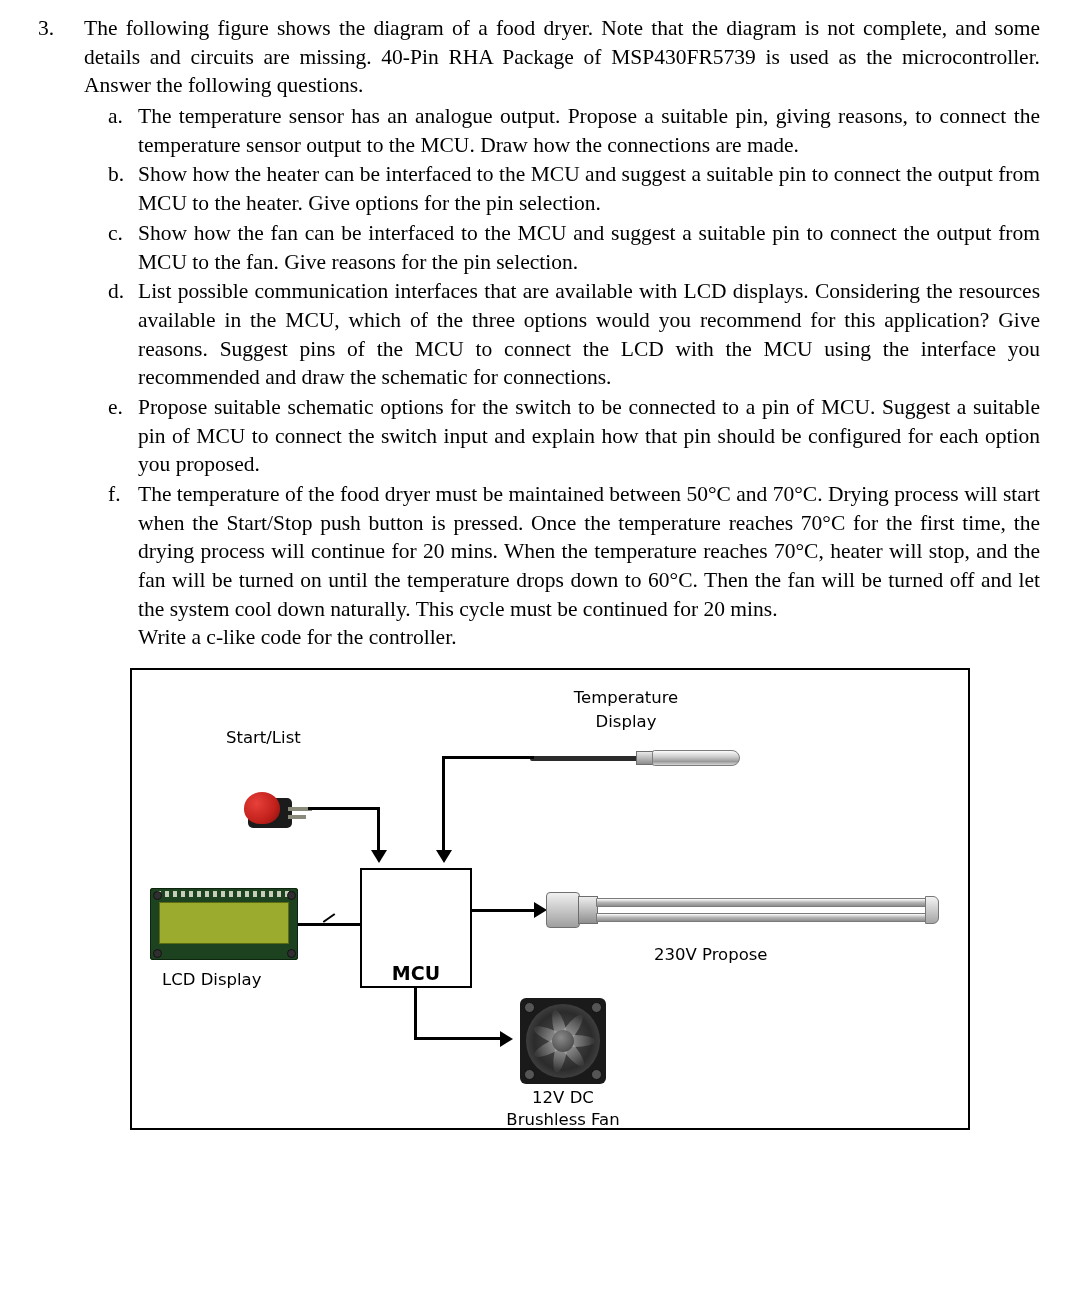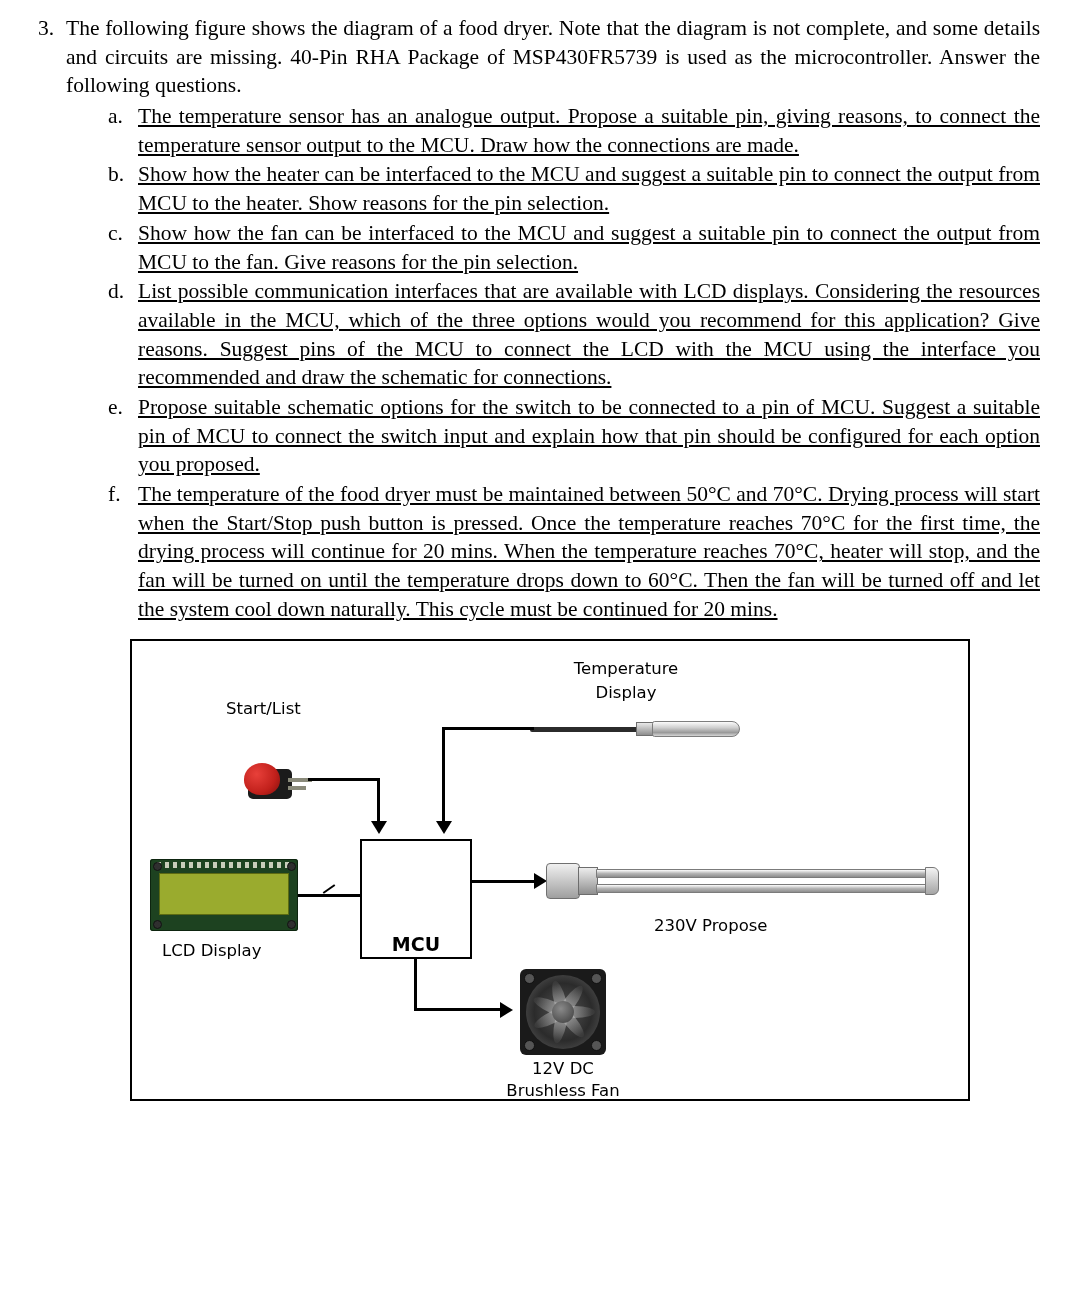--- a/index.html
+++ b/index.html
@@ -34,20 +34,21 @@
     width: 36px;
     flex: 0 0 36px;
     text-align: right;
     padding-right: 12px;
     box-sizing: border-box;
   }
   .q-text {
     flex: 1;
     text-align: justify;
     text-justify: inter-word;
+    margin-left: 18px;
   }
   .sub-list {
     margin-top: 2px;
     padding-left: 74px;
   }
   .sub-item {
     display: flex;
     align-items: flex-start;
     font-size: 21.5px;
     line-height: 1.335;
@@ -57,21 +58,20 @@
     width: 34px;
     flex: 0 0 34px;
     text-align: left;
     padding-left: 4px;
     box-sizing: border-box;
   }
   .sub-text {
     flex: 1;
     text-align: justify;
     text-justify: inter-word;
-    text-decoration: underline;
   }
   .sub-text .lastline {
     text-align: left;
     display: block;
   }
 
   
   .figure-wrap {
     margin-top: 16px;
     padding-left: 100px;
@@ -355,21 +355,21 @@
 
   <div class="sub-list">
 
     <div class="sub-item">
       <div class="sub-label">a.</div>
       <div class="sub-text">The temperature sensor has an analogue output. Propose a suitable pin, giving reasons, to connect the temperature sensor output to the MCU. Draw how the connections are made.</div>
     </div>
 
     <div class="sub-item">
       <div class="sub-label">b.</div>
-      <div class="sub-text">Show how the heater can be interfaced to the MCU and suggest a suitable pin to connect the output from MCU to the heater. Show reasons for the pin selection.</div>
+      <div class="sub-text">Show how the heater can be interfaced to the MCU and suggest a suitable pin to connect the output from MCU to the heater. Give options for the pin selection.</div>
     </div>
 
     <div class="sub-item">
       <div class="sub-label">c.</div>
       <div class="sub-text">Show how the fan can be interfaced to the MCU and suggest a suitable pin to connect the output from MCU to the fan. Give reasons for the pin selection.</div>
     </div>
 
     <div class="sub-item">
       <div class="sub-label">d.</div>
       <div class="sub-text">List possible communication interfaces that are available with LCD displays. Considering the resources available in the MCU, which of the three options would you recommend for this application? Give reasons. Suggest pins of the MCU to connect the LCD with the MCU using the interface you recommended and draw the schematic for connections.</div>
@@ -377,20 +377,21 @@
 
     <div class="sub-item">
       <div class="sub-label">e.</div>
       <div class="sub-text">Propose suitable schematic options for the switch to be connected to a pin of MCU. Suggest a suitable pin of MCU to connect the switch input and explain how that pin should be configured for each option you proposed.</div>
     </div>
 
     <div class="sub-item">
       <div class="sub-label">f.</div>
       <div class="sub-text">
         <span>The temperature of the food dryer must be maintained between 50°C and 70°C. Drying process will start when the Start/Stop push button is pressed. Once the temperature reaches 70°C for the first time, the drying process will continue for 20 mins. When the temperature reaches 70°C, heater will stop, and the fan will be turned on until the temperature drops down to 60°C. Then the fan will be turned off and let the system cool down naturally. This cycle must be continued for 20 mins.</span>
+        <span class="lastline">Write a c-like code for the controller.</span>
       </div>
     </div>
 
   </div>
 
   <div class="figure-wrap">
     <div class="figure">
 
       <div class="fig-label ctr" style="left:396px; top:18px; width:196px;">Temperature</div>
       <div class="fig-label ctr" style="left:396px; top:42px; width:196px;">Display</div>

